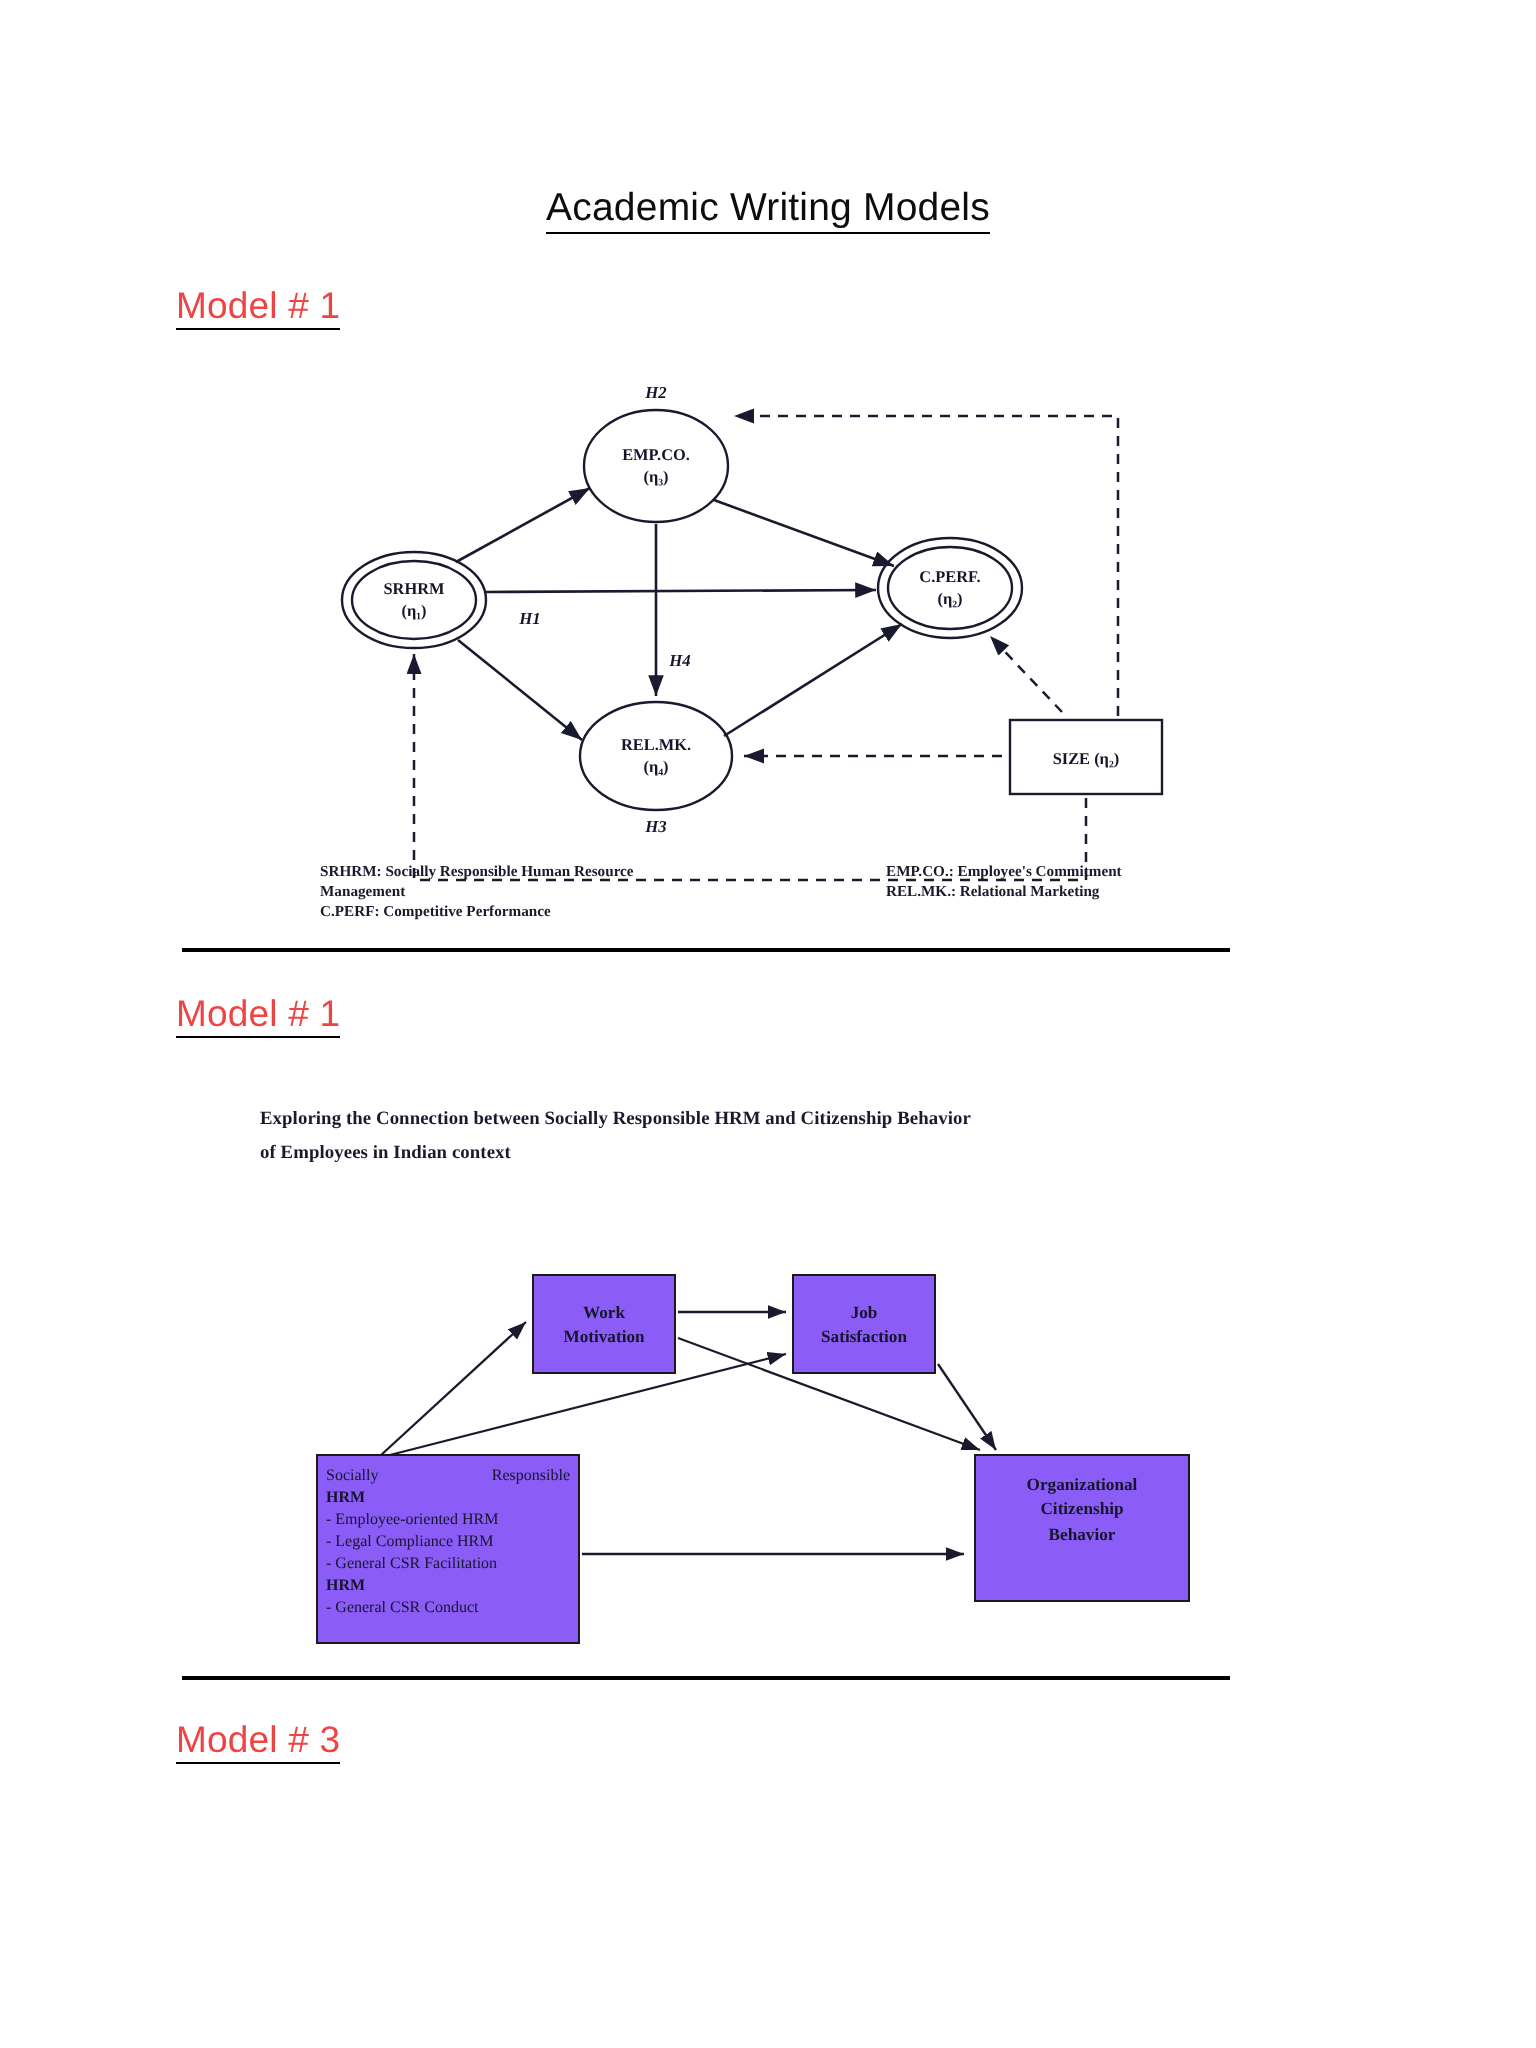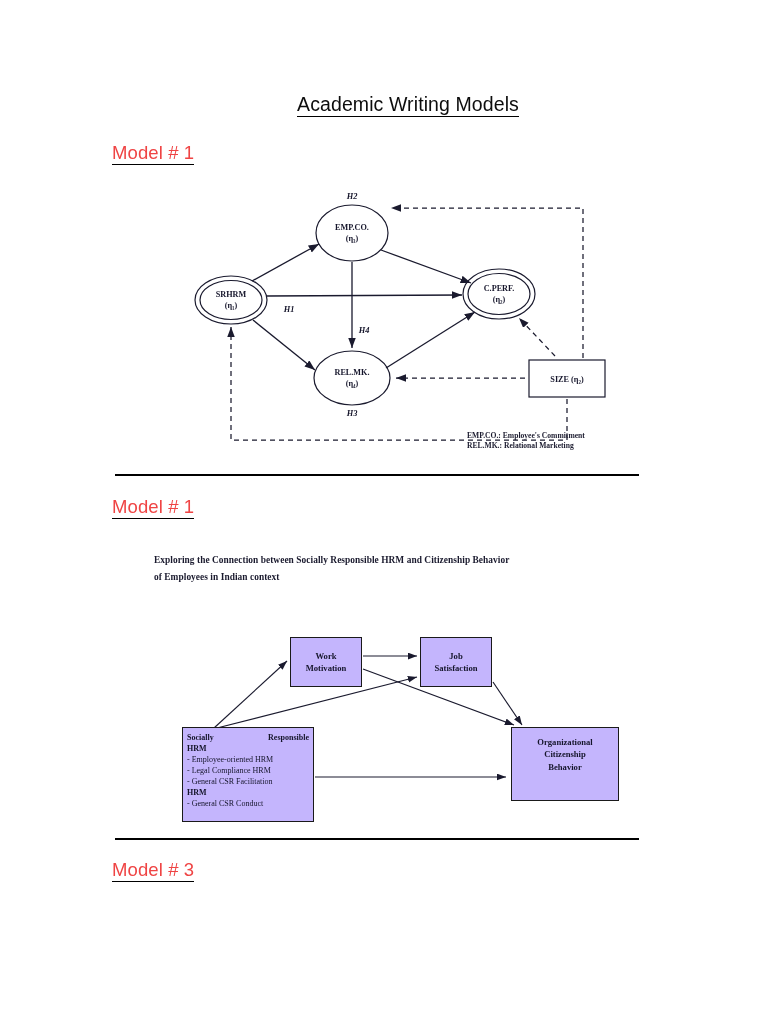--- a/index.html
+++ b/index.html
@@ -12,21 +12,20 @@
     height: 1024px;
     position: relative;
     font-family: "Liberation Sans", sans-serif;
     color: #000000;
     overflow: hidden;
   }
   .page {
     position: absolute;
     inset: 0;
     background: #ffffff;
-    margin-left: 24px;
   }
 
   
   .doc-title {
     position: absolute;
     left: 0;
     top: 93px;
     width: 768px;
     text-align: center;
     font-size: 19.5px;
@@ -117,21 +116,21 @@
     left: 150px;
     top: 625px;
     width: 460px;
     height: 200px;
   }
   .fig2 svg { display: block; }
 
   .f2box {
     position: absolute;
     border: 1.1px solid #1a1a1a;
-    background: #c4b5fd;
+    background: #8b5cf6;
     font-family: "Liberation Serif", serif;
     color: #15152b;
     box-sizing: border-box;
   }
   .f2box.centered {
     display: flex;
     flex-direction: column;
     align-items: center;
     justify-content: center;
     text-align: center;
@@ -142,21 +141,21 @@
   #f2-work { left: 266px; top: 637px; width: 72px; height: 50px; }
   #f2-job  { left: 396px; top: 637px; width: 72px; height: 50px; text-align: center; }
   #f2-ocb  { left: 487px; top: 727px; width: 108px; height: 74px; }
   #f2-srhrm {
     left: 158px; top: 727px; width: 132px; height: 95px;
     padding: 4px 4px 0 4px;
     font-size: 8.0px;
     line-height: 1.38;
   }
   #f2-srhrm .hdr {
-    font-weight: bold;
+    font-weight: normal;
     display: flex;
     justify-content: space-between;
   }
   #f2-srhrm .hdr2 { font-weight: bold; }
   #f2-srhrm .itm { white-space: nowrap; }
 </style>
 </head>
 <body>
 
 <div class="page">
@@ -244,20 +243,25 @@
       <g font-family="Liberation Serif, serif" font-style="italic" font-weight="bold" fill="#15152b" text-anchor="middle" font-size="8.4">
         <text x="178" y="11">H2</text>
         <text x="115" y="124">H1</text>
         <text x="190" y="145">H4</text>
         <text x="178" y="228">H3</text>
       </g>
     </svg>
   </div>
 
   <div class="fig1-legend">
+    <div class="col-l">
+      <div>SRHRM: Socially Responsible Human Resource</div>
+      <div>Management</div>
+      <div>C.PERF: Competitive Performance</div>
+    </div>
     <div class="col-r">
       <div>EMP.CO.: Employee's Commitment</div>
       <div>REL.MK.: Relational Marketing</div>
     </div>
   </div>
 
   <div class="hrule" id="rule-1"></div>
 
   <div class="model-head" id="model2-head">
     <span>Model # 1</span>

